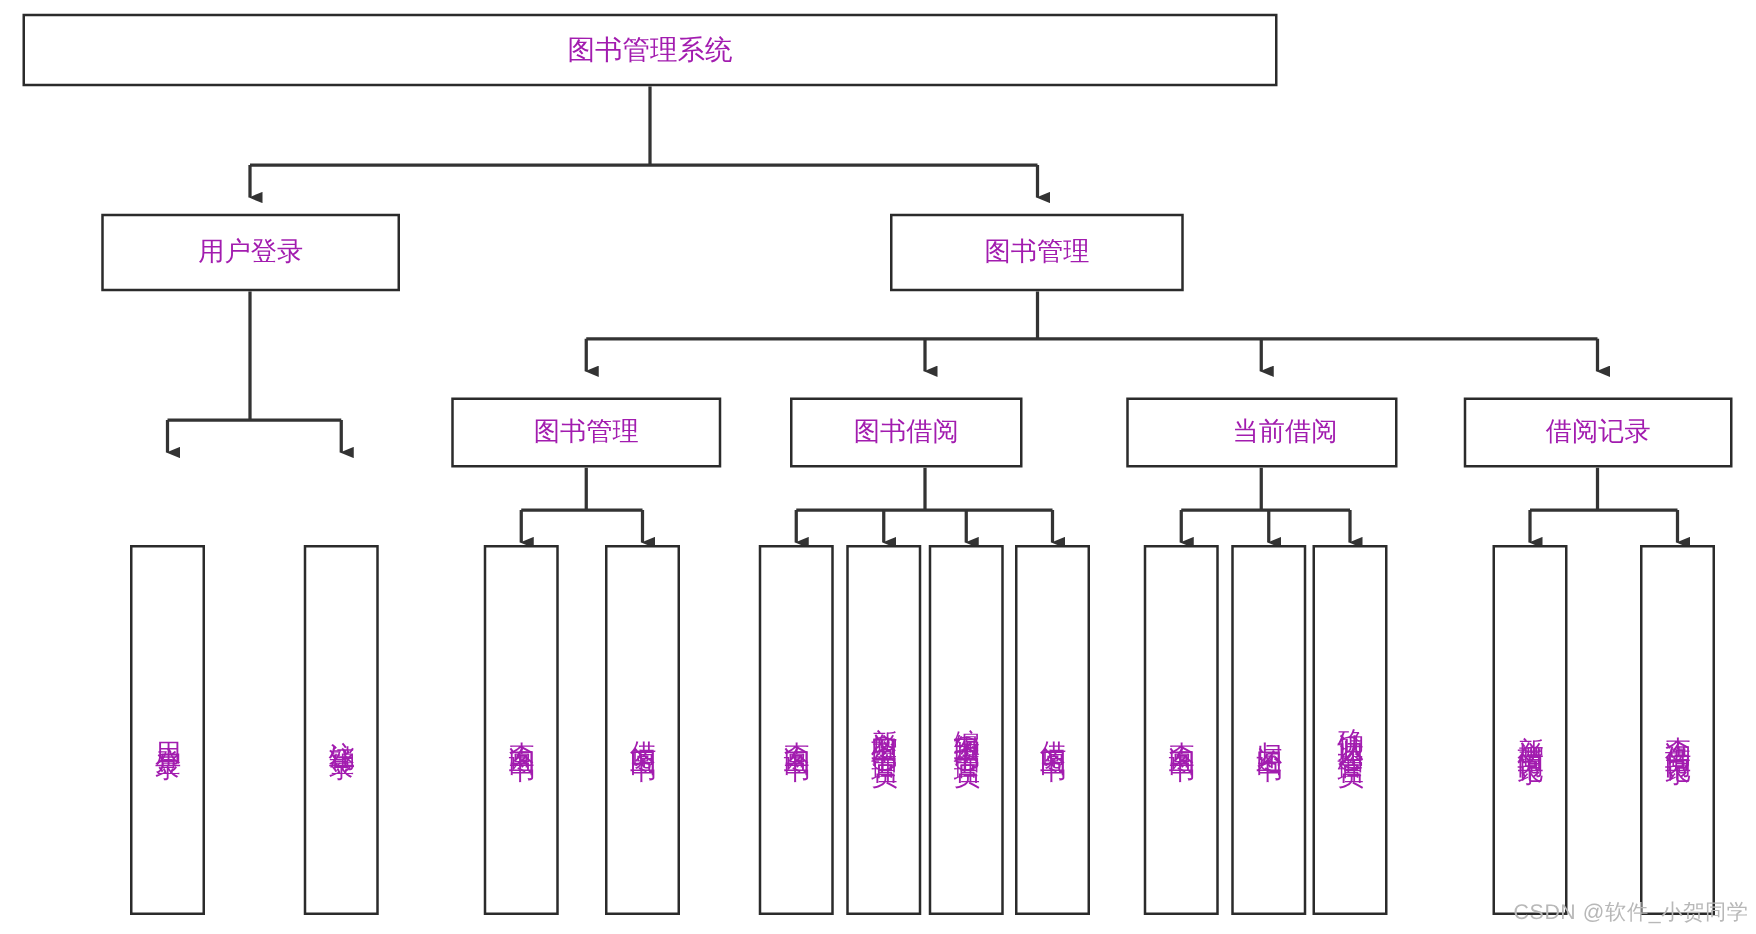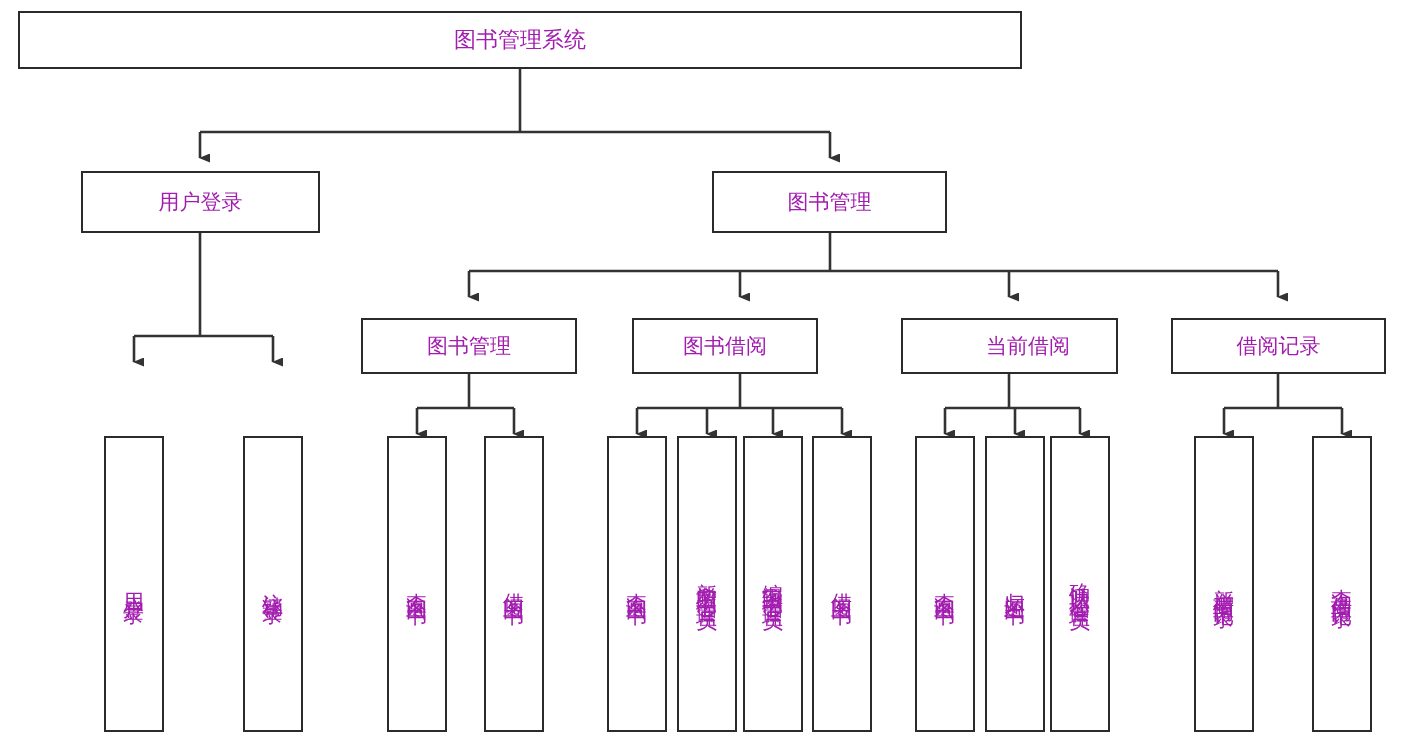--- a/index.html
+++ b/index.html
@@ -123,13 +123,14 @@
         <span class="lbl">确认归还（管理员）</span>
       </div>
       <div class="node v-node" style="left: 1194px; top: 436px; width: 60px; height: 296px;">
         <span class="lbl">新增借阅记录</span>
       </div>
       <div class="node v-node" style="left: 1312px; top: 436px; width: 60px; height: 296px;">
         <span class="lbl">查询借阅记录</span>
       </div>
     </div>
 
+  <div class="wm">CSDN @软件_小贺同学</div>
 </div>
 
 </body></html>

